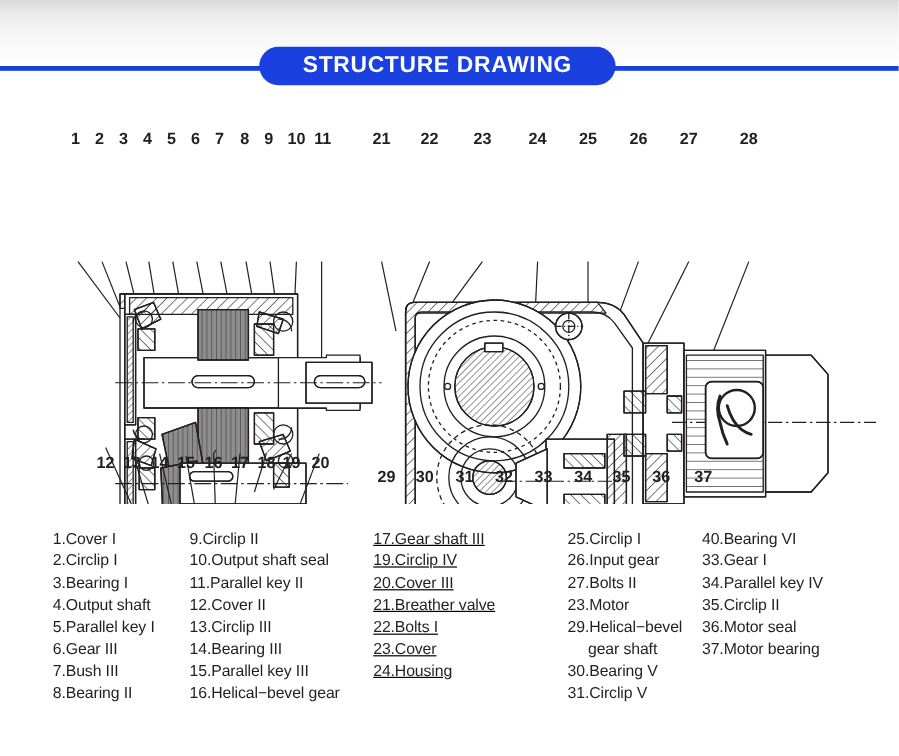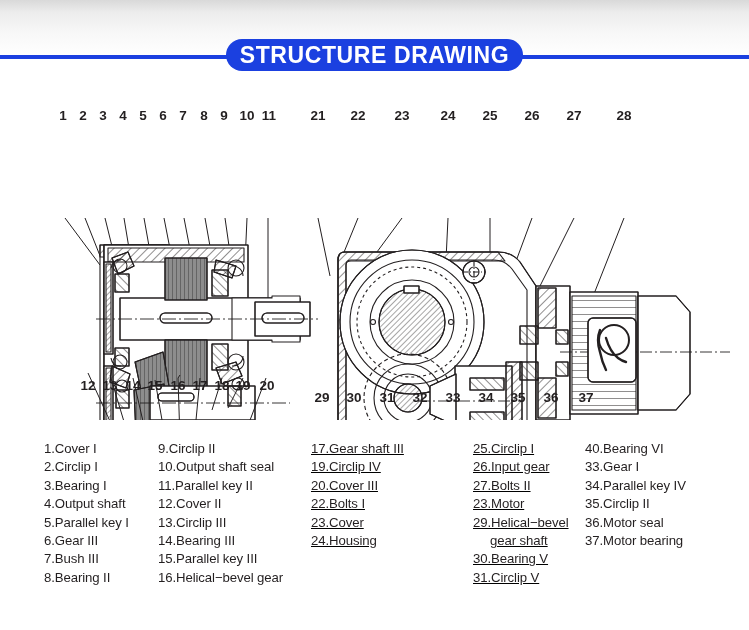--- a/index.html
+++ b/index.html
@@ -14,41 +14,41 @@
     position:absolute;left:0;top:0;width:749px;height:56px;
     background:linear-gradient(180deg,#d9d9d9 0%,#ececec 22%,#f8f8f8 60%,#ffffff 100%);
   }
   
   .header{position:absolute;left:0;top:38px;width:749px;height:38px;}
   .rule{
     position:absolute;left:0;top:17px;width:749px;height:4px;
     background:#1b40e0;
   }
   .pill{
-    position:absolute;left:226px;top:39px;width:297px;height:32px;
+    position:absolute;left:216px;top:39px;width:297px;height:32px;
     background:#1b40e0;border-radius:16px;
     display:flex;align-items:center;justify-content:center;
-    color:#ffffff;font-size:23px;font-weight:bold;letter-spacing:.6px;
+    color:#ffffff;font-size:19px;font-weight:bold;letter-spacing:.6px;
     white-space:nowrap;
   }
   
   #draw{position:absolute;left:0;top:90px;width:749px;height:330px;}
   #draw svg{display:block;}
   
   .legend{position:absolute;left:0;top:440px;width:749px;height:165px;padding-left:47px;}
   .lcol{position:absolute;top:0;}
   .litem{
     font-size:13.2px;color:#231f20;line-height:18.4px;
     white-space:nowrap;letter-spacing:-.1px;
   }
   .litem.cont{padding-left:17px;}
   .c1{left:44px;width:122px;}
   .c2{left:158px;width:150px;}
   .c3{left:311px;width:150px;text-decoration:underline;}
-  .c4{left:473px;width:110px;text-decoration:underline;}
+  .c4{left:473px;width:110px;}
   .c5{left:585px;width:160px;}
 </style>
 </head>
 <body>
 
 <div id="sheet">
 
   <div class="topgrad"></div>
 
   <div class="header">
@@ -370,20 +370,21 @@
         <div class="litem">12.Cover II</div>
         <div class="litem">13.Circlip III</div>
         <div class="litem">14.Bearing III</div>
         <div class="litem">15.Parallel key III</div>
         <div class="litem">16.Helical−bevel gear</div>
       </div>
     <div class="lcol c3">
         <div class="litem">17.Gear shaft III</div>
         <div class="litem">19.Circlip IV</div>
         <div class="litem">20.Cover III</div>
+        <div class="litem">21.Breather valve</div>
         <div class="litem">22.Bolts I</div>
         <div class="litem">23.Cover</div>
         <div class="litem">24.Housing</div>
       </div>
     <div class="lcol c4">
         <div class="litem">25.Circlip I</div>
         <div class="litem">26.Input gear</div>
         <div class="litem">27.Bolts II</div>
         <div class="litem">23.Motor</div>
         <div class="litem">29.Helical−bevel</div>

